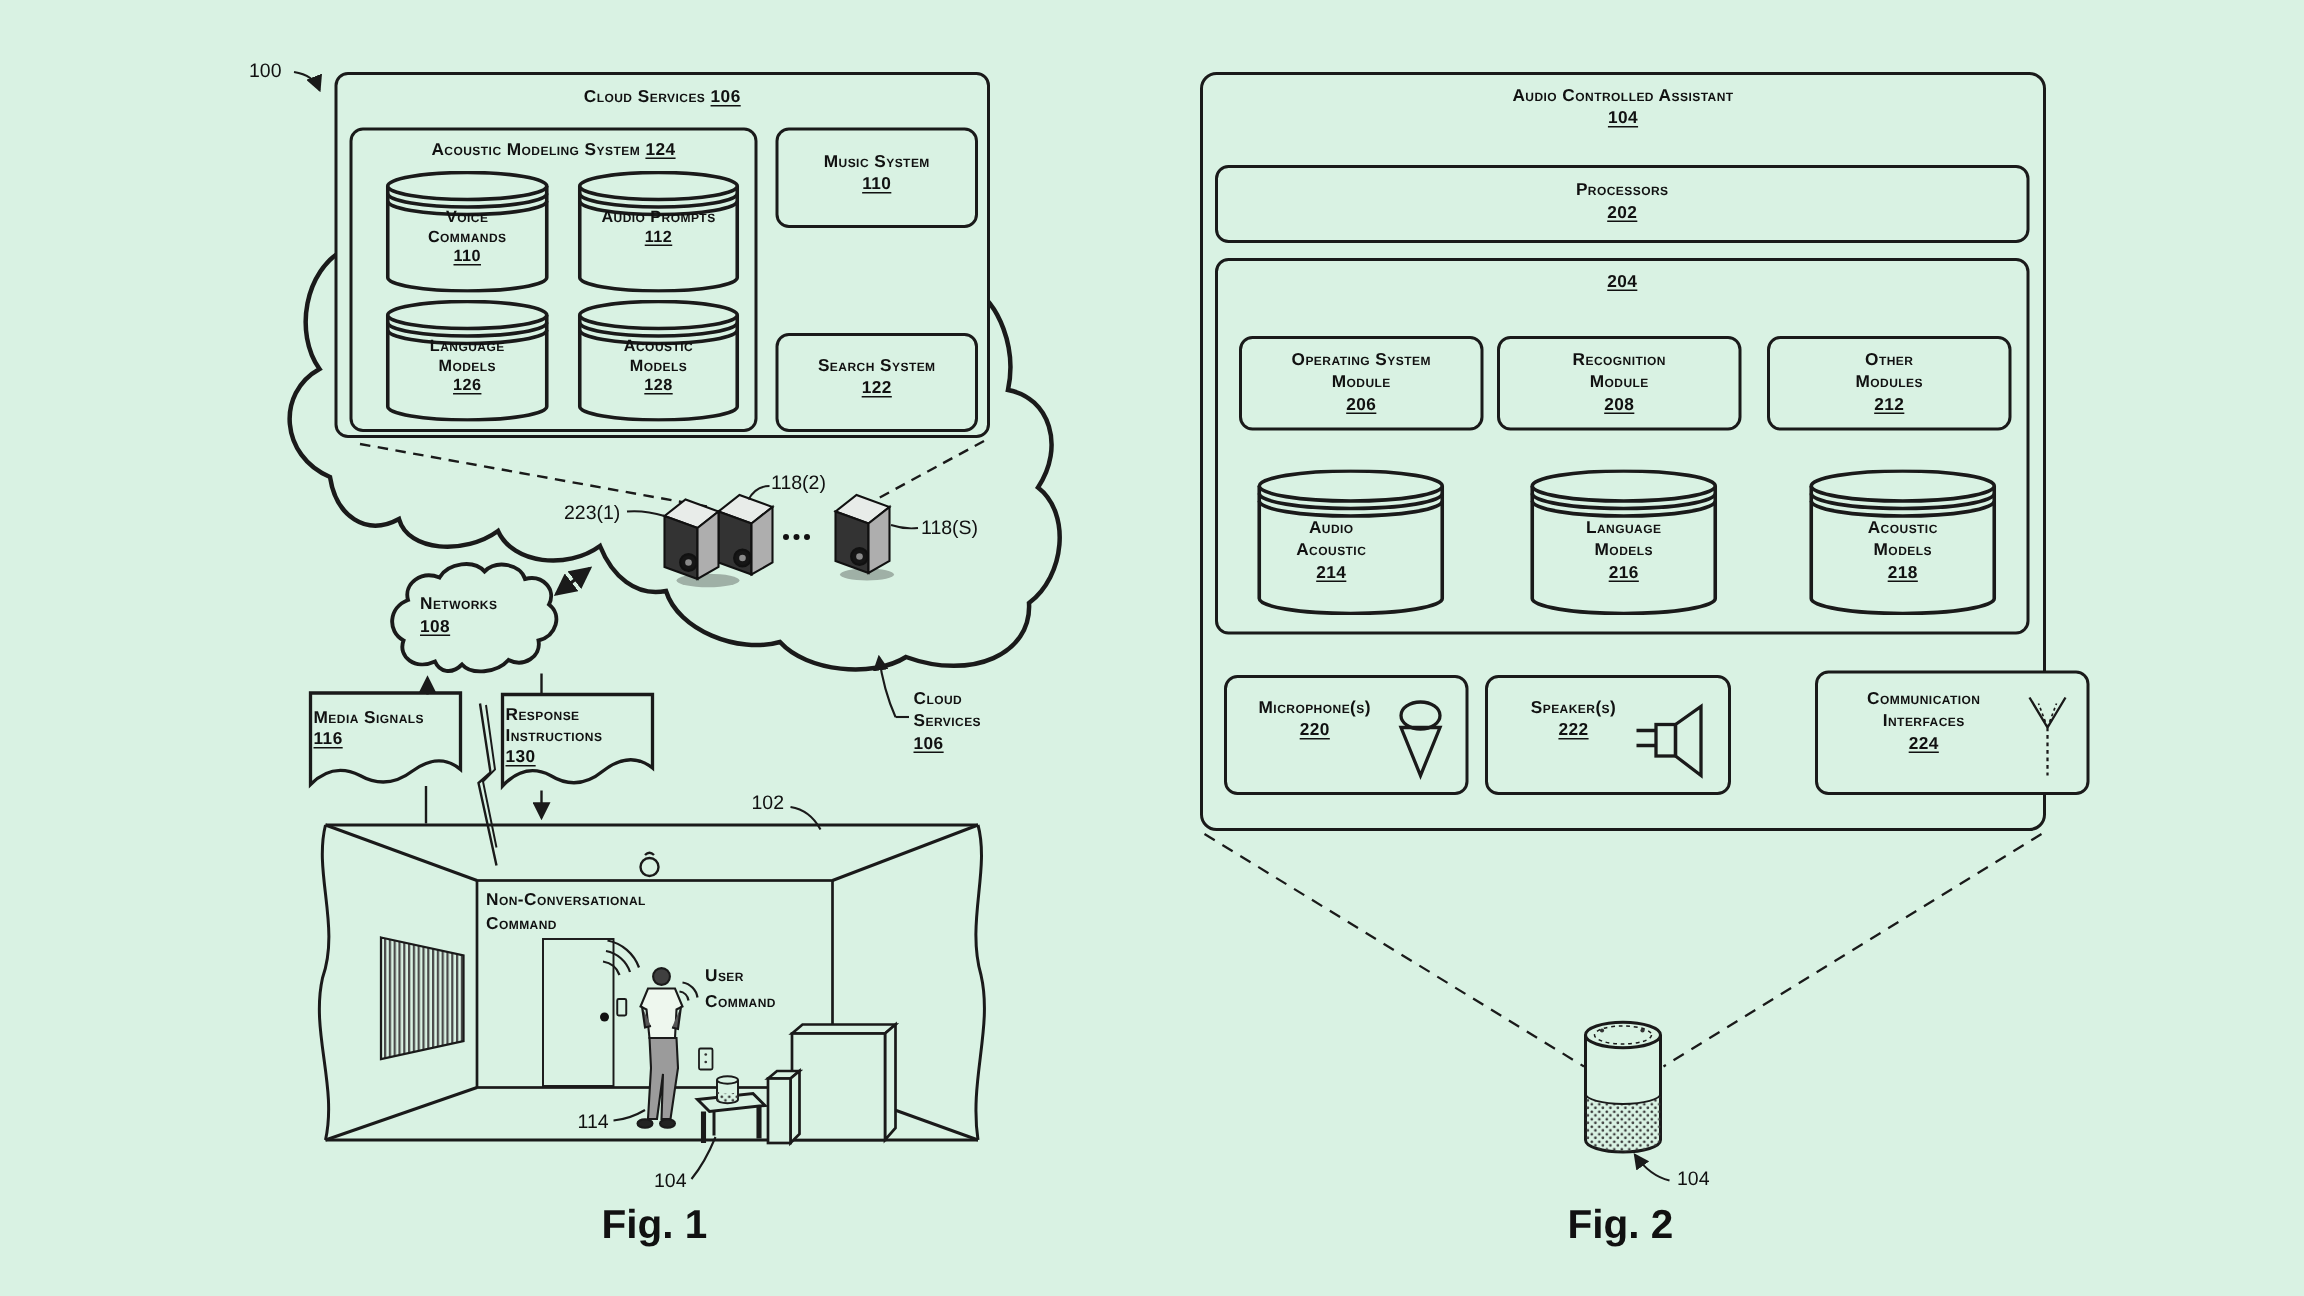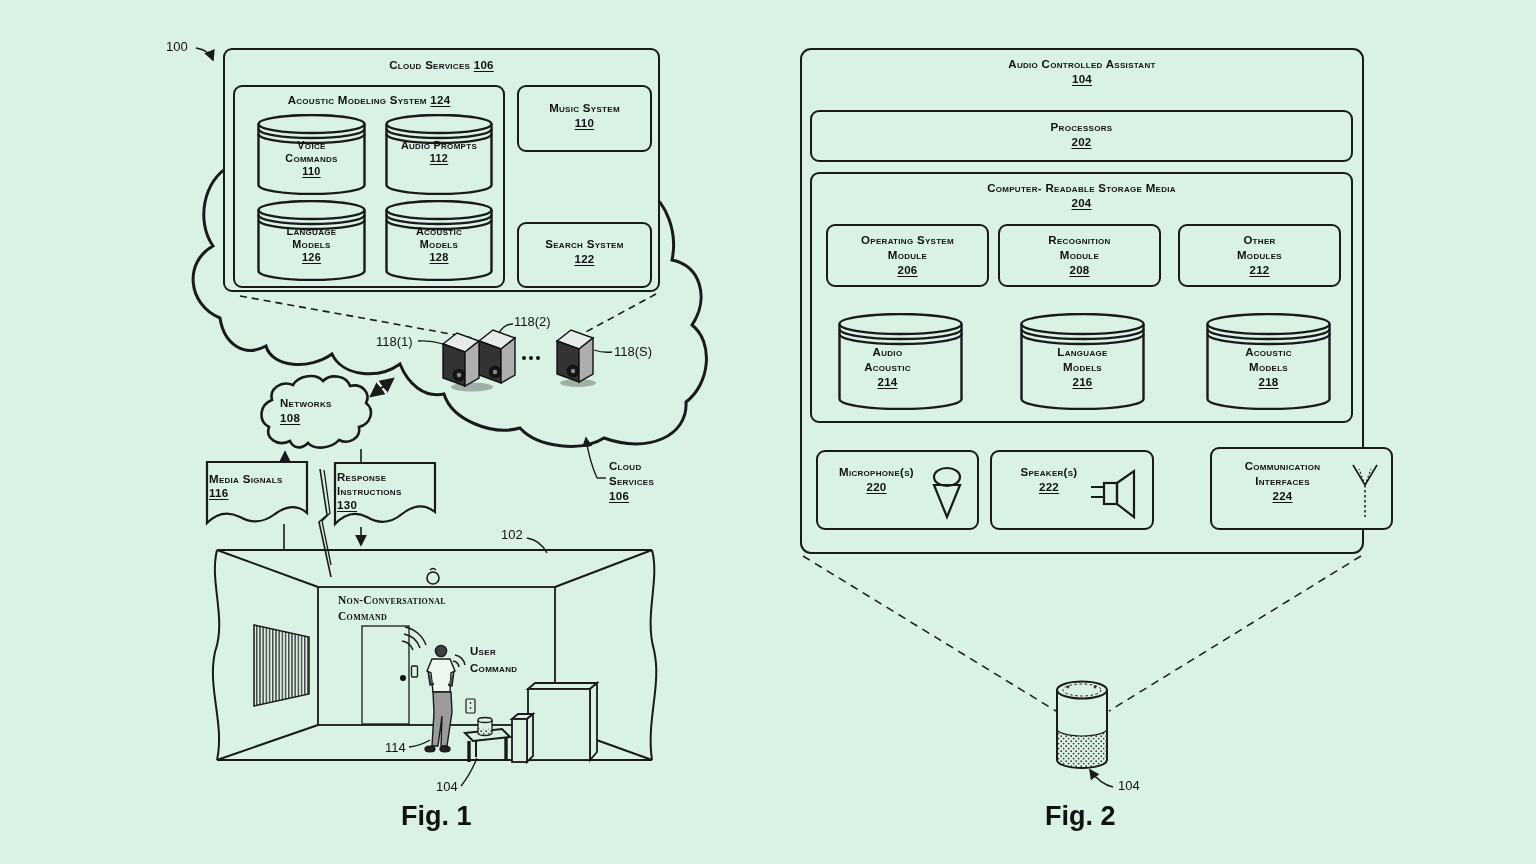--- a/index.html
+++ b/index.html
@@ -330,21 +330,21 @@
       <span class="blockline ref">110</span>
     </div>
   </div>
   <div class="pbox" style="left:517px;top:222px;width:135px;height:66px;">
     <div class="titleline lbl" style="top:13px;">
       <span class="blockline">Search System</span>
       <span class="blockline ref">122</span>
     </div>
   </div>
 
-  <div class="callout" style="left:376px;top:334px;">118(1)</div>
+  <div class="callout" style="left:376px;top:334px;">223(1)</div>
   <div class="callout" style="left:514px;top:314px;">118(2)</div>
   <div class="callout" style="left:614px;top:344px;">118(S)</div>
 
   <div class="overlay-text lbl ctr" style="left:280px;top:396px;width:78px;">
     <span class="blockline">Networks</span>
     <span class="blockline ref">108</span>
   </div>
 
   <div class="overlay-text lbl ctr" style="left:209px;top:472px;width:96px;line-height:14px;">
     <span class="blockline">Media Signals</span>
@@ -356,21 +356,21 @@
     <span class="blockline ref">130</span>
   </div>
 
   <div class="overlay-text lbl" style="left:609px;top:459px;">
     <span class="blockline">Cloud</span>
     <span class="blockline">Services</span>
     <span class="blockline ref">106</span>
   </div>
 
   <div class="callout" style="left:501px;top:527px;">102</div>
-  <div class="overlay-text lbl" style="left:338px;top:592px;width:160px;line-height:16px;font-family:Liberation Serif, serif;">
+  <div class="overlay-text lbl" style="left:324px;top:592px;width:160px;line-height:16px;">
     <span class="blockline">Non-Conversational</span>
     <span class="blockline">Command</span>
   </div>
   <div class="overlay-text lbl ctr" style="left:470px;top:643px;width:80px;line-height:17px;">
     <span class="blockline">User</span>
     <span class="blockline">Command</span>
   </div>
   <div class="callout" style="left:385px;top:740px;">114</div>
   <div class="callout" style="left:436px;top:779px;">104</div>
 
@@ -385,21 +385,20 @@
 
   <div class="pbox" style="left:810px;top:110px;width:543px;height:52px;">
     <div class="titleline lbl" style="top:8px;">
       <span class="blockline">Processors</span>
       <span class="blockline ref">202</span>
     </div>
   </div>
 
   <div class="pbox" style="left:810px;top:172px;width:543px;height:251px;">
     <div class="titleline lbl" style="top:7px;">
-      <span class="blockline">Computer- Readable Storage Media</span>
       <span class="blockline ref">204</span>
     </div>
   </div>
 
   <div class="pbox" style="left:826px;top:224px;width:163px;height:63px;">
     <div class="titleline lbl" style="top:7px;">
       <span class="blockline">Operating System</span>
       <span class="blockline">Module</span>
       <span class="blockline ref">206</span>
     </div>

